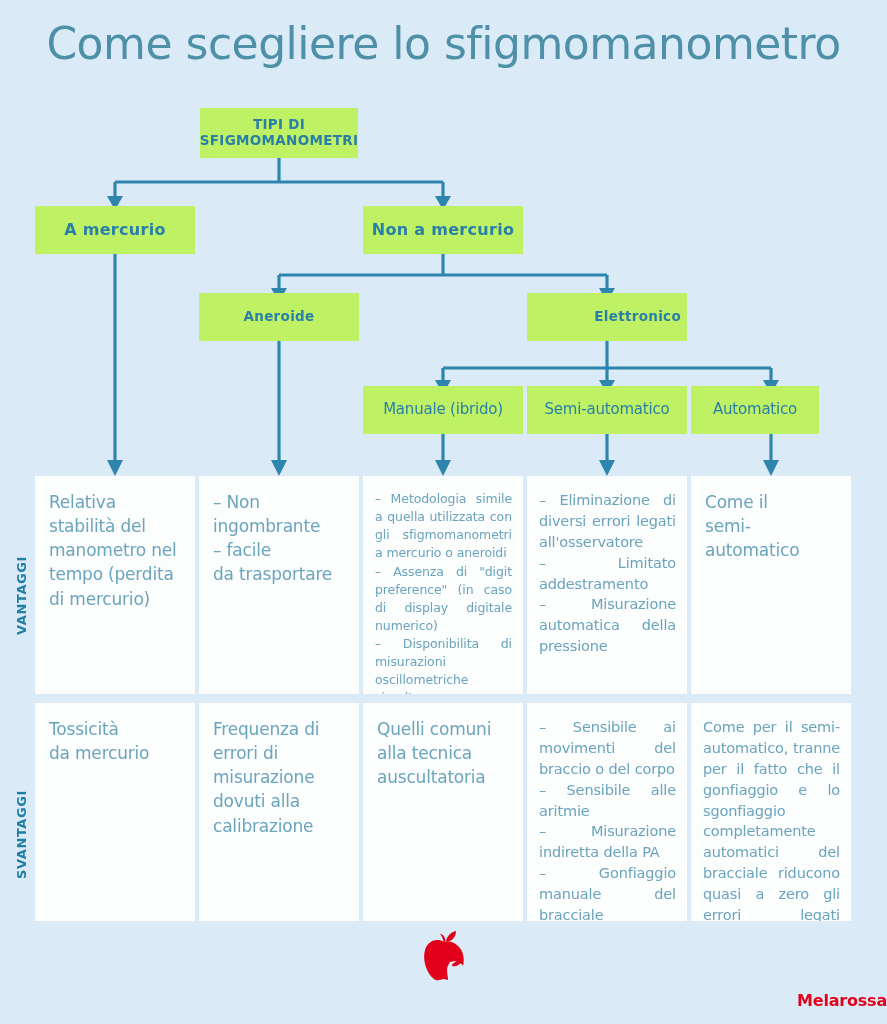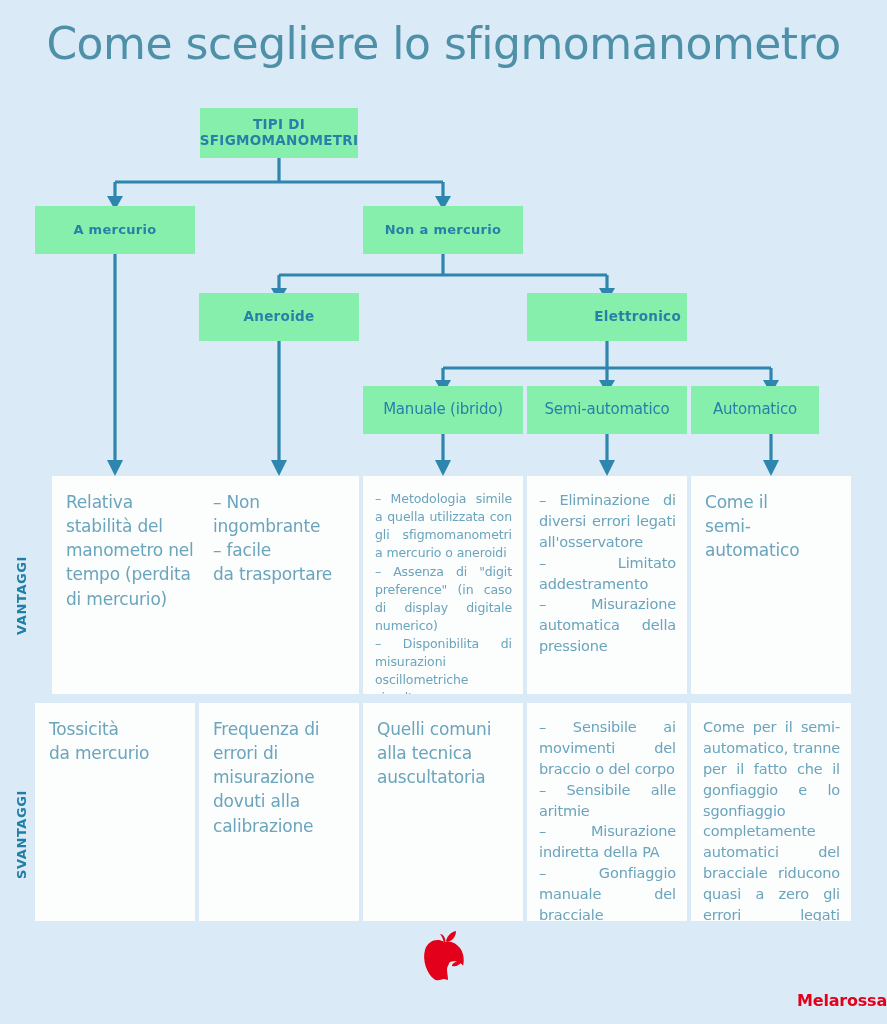--- a/index.html
+++ b/index.html
@@ -42,40 +42,40 @@
     left: 0;
     top: 0;
     width: 887px;
     height: 1024px;
     pointer-events: none;
   }
 
   
   .node {
     position: absolute;
-    background: #86efac;
+    background: #bef264;
     display: flex;
     align-items: center;
     justify-content: center;
     text-align: center;
     color: #2a7fa8;
     box-sizing: border-box;
     padding: 2px 6px;
   }
   .node .node-label {
     display: block;
     line-height: 1.18;
   }
   .node.bold .node-label {
     font-weight: bold;
     font-family: "DejaVu Sans", sans-serif;
     letter-spacing: 0.3px;
   }
   .node.level1 .node-label { font-size: 13.5px; }
-  .node.level2 .node-label { font-size: 13px; text-align: center; }
+  .node.level2 .node-label { font-size: 16px; text-align: center; }
   .node.level3 .node-label { font-size: 13.5px; }
   .node.level4 .node-label {
     font-size: 15px;
     font-weight: 400;
     font-family: "DejaVu Sans", sans-serif;
     letter-spacing: -0.2px;
   }
 
   
   .side-label {
@@ -229,21 +229,21 @@
     <span class="node-label">Semi-automatico</span>
   </div>
 
   <div class="node level4" style="left:691px; top:386px; width:128px; height:48px;">
     <span class="node-label">Automatico</span>
   </div>
 
   <div class="side-label" style="left:14px; top:530px; height:130px;">VANTAGGI</div>
   <div class="side-label" style="left:14px; top:760px; height:150px;">SVANTAGGI</div>
 
-  <div class="cell big" style="left:52px; top:476px; width:160px; height:218px;">
+  <div class="cell big" style="left:35px; top:476px; width:160px; height:218px;">
     <span class="cell-text">Relativa stabilità del manometro nel tempo (perdita di mercurio)</span>
   </div>
 
   <div class="cell big" style="left:199px; top:476px; width:160px; height:218px;">
     <span class="cell-text">– Non ingombrante
 – facile
 da trasportare</span>
   </div>
 
   <div class="cell small" style="left:363px; top:476px; width:160px; height:218px;">

